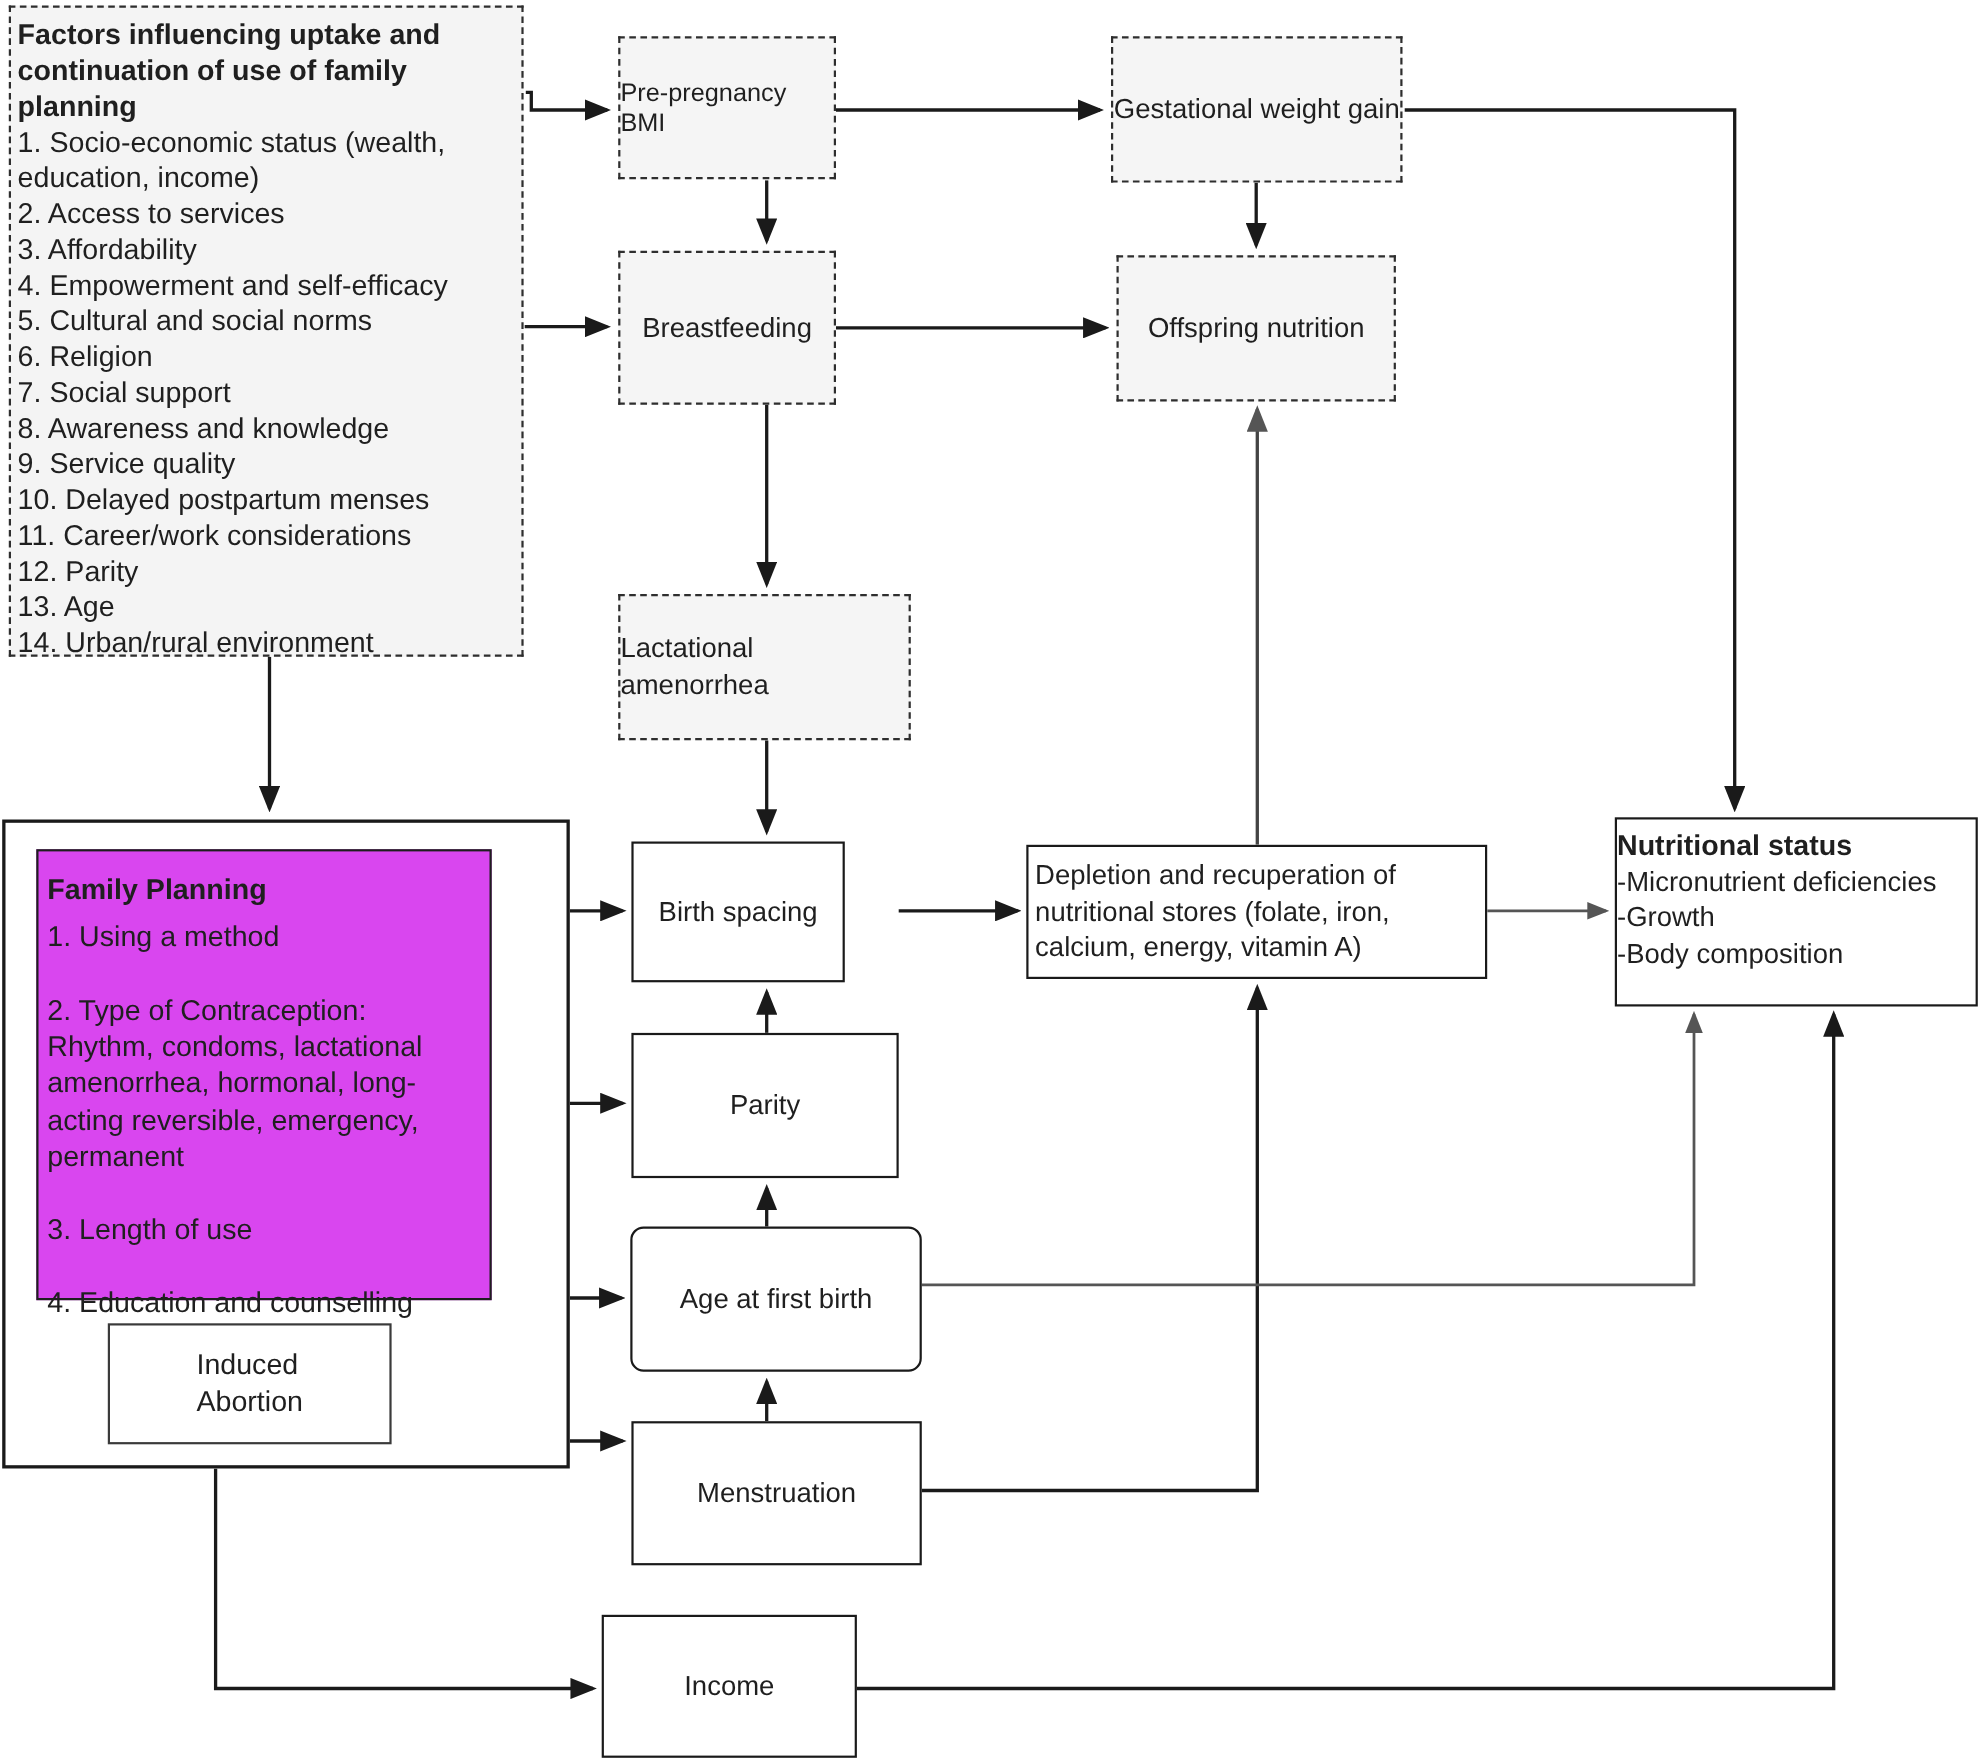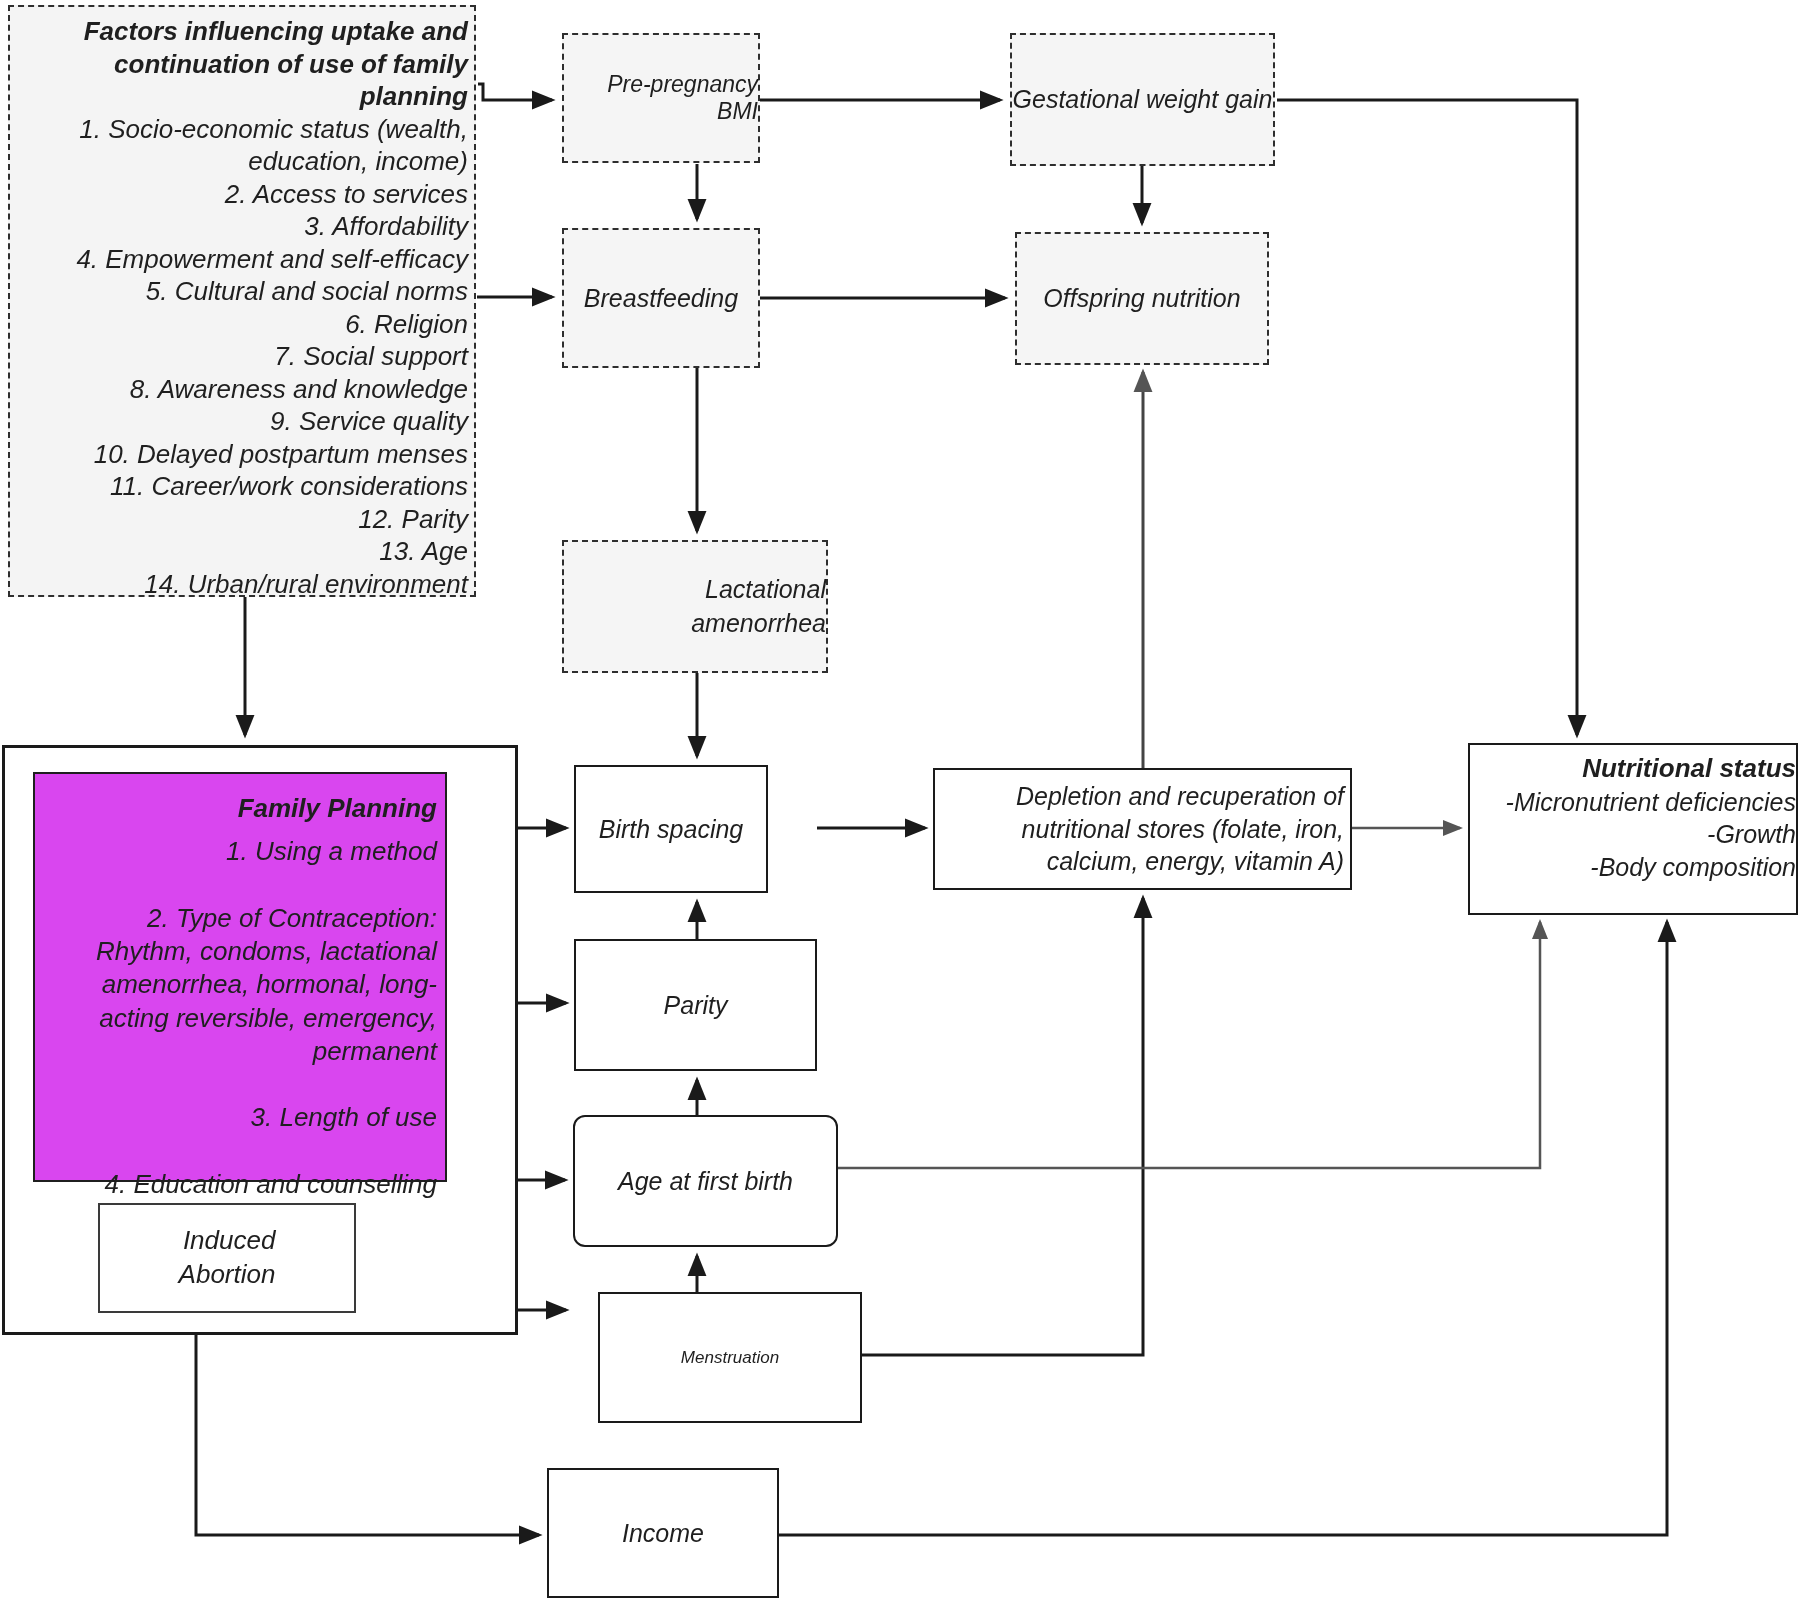--- a/index.html
+++ b/index.html
@@ -1,21 +1,21 @@
 <!DOCTYPE html>
 <html><head>
 <meta charset="utf-8">
 <style>
   html,body{margin:0;padding:0;background:#ffffff;}
   body{width:1800px;height:1602px;position:relative;overflow:hidden;
        font-family:"Liberation Sans", sans-serif;color:#1f1f1f;}
   .canvas{position:absolute;left:0;top:0;width:1800px;height:1602px;}
   svg.edges{position:absolute;left:0;top:0;width:1800px;height:1602px;z-index:1;}
   .box{position:absolute;box-sizing:border-box;z-index:2;display:flex;
-       align-items:center;justify-content:center;text-align:right;font-style:italic;}
+       align-items:center;justify-content:center;text-align:left;}
   .dashed{border:2.5px dashed #2e2e2e;background:#f5f5f5;}
   .solid{border:2.5px solid #1a1a1a;background:#ffffff;}
   .pre{white-space:pre-line;}
   
   .factors{left:8px;top:5px;width:468px;height:592px;border:2.5px dashed #2e2e2e;
            background:#f4f4f4;display:block;padding:8px 6px;font-size:26px;line-height:1.25;}
   .factors .t{font-weight:bold;}
   
   .fp-outer{left:2px;top:745px;width:516px;height:590px;border:3px solid #1a1a1a;
             background:#ffffff;display:block;}
@@ -26,21 +26,21 @@
   
   .prepreg{left:562px;top:33px;width:198px;height:130px;font-size:23px;}
   .gest{left:1010px;top:33px;width:265px;height:133px;font-size:25px;line-height:1.35;}
   .breast{left:562px;top:228px;width:198px;height:140px;font-size:25px;}
   .offspring{left:1015px;top:232px;width:254px;height:133px;font-size:25px;}
   .lact{left:562px;top:540px;width:266px;height:133px;font-size:25px;line-height:1.35;}
   
   .birth{left:574px;top:765px;width:194px;height:128px;font-size:25px;}
   .parity{left:574px;top:939px;width:243px;height:132px;font-size:25px;}
   .agefirst{left:573px;top:1115px;width:265px;height:132px;font-size:25px;border-radius:12px;}
-  .menst{left:574px;top:1292px;width:264px;height:131px;font-size:17px;margin-left:24px;}
+  .menst{left:574px;top:1292px;width:264px;height:131px;font-size:25px;}
   .income{left:547px;top:1468px;width:232px;height:130px;font-size:25px;}
   .depletion{left:933px;top:768px;width:419px;height:122px;border-width:2px;
              font-size:25px;line-height:1.3;padding:2px 6px;}
   .nutritional{left:1468px;top:743px;width:330px;height:172px;display:block;
                padding-top:7px;font-size:25px;line-height:1.3;}
   .nutritional .t{font-weight:bold;font-size:26px;}
 </style>
 </head>
 <body>
 

